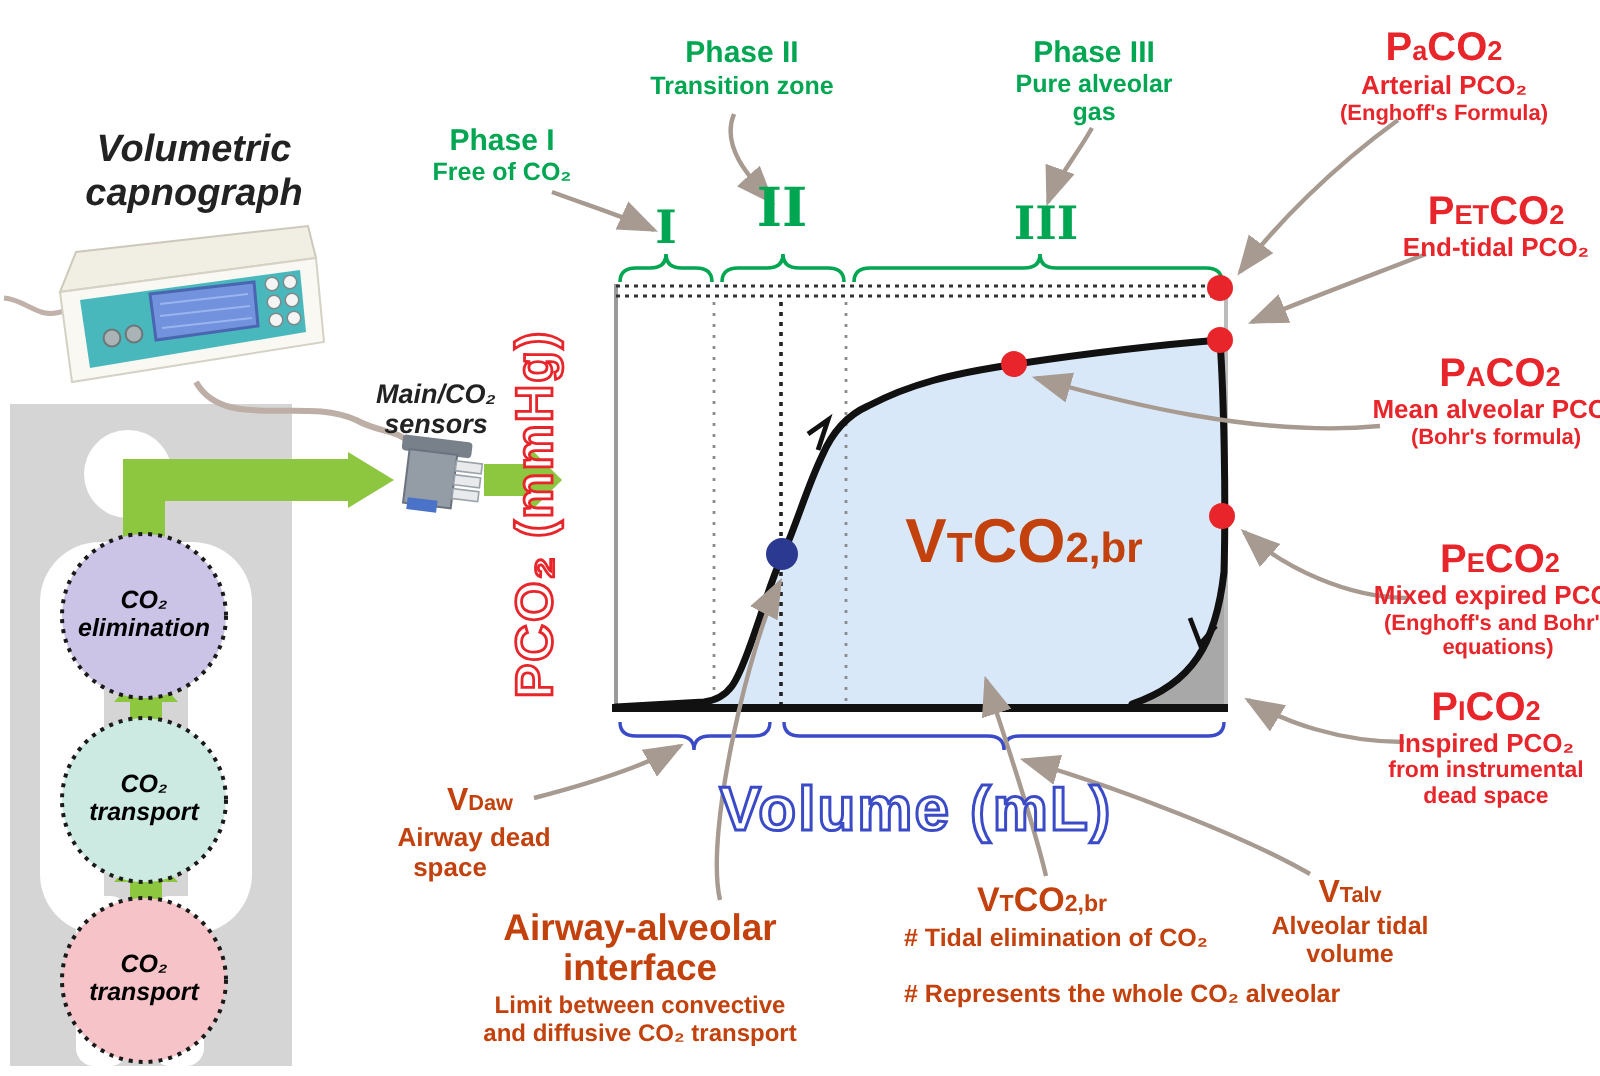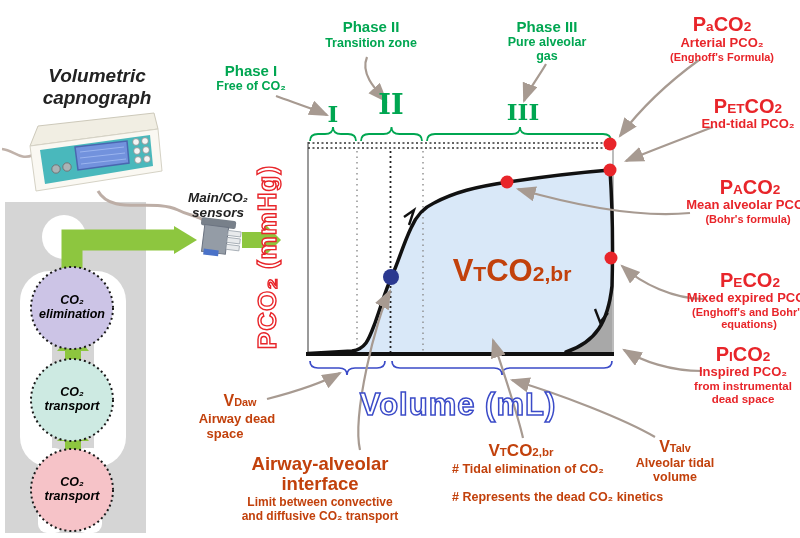--- a/index.html
+++ b/index.html
@@ -199,19 +199,19 @@
   <div class="lbl navy" style="left:237px;top:419px;font-size:13px;">Airway dead</div>
   <div class="lbl navy" style="left:225px;top:434px;font-size:13px;">space</div>
 
   <div class="lbl navy" style="left:320px;top:464px;font-size:18.5px;">Airway-alveolar</div>
   <div class="lbl navy" style="left:320px;top:484px;font-size:18.5px;">interface</div>
   <div class="lbl navy" style="left:320px;top:503px;font-size:12px;">Limit between convective</div>
   <div class="lbl navy" style="left:320px;top:517px;font-size:12px;">and diffusive CO₂ transport</div>
 
   <div class="lbl navy" style="left:521px;top:451px;font-size:17px;"><span>V</span><span class="sm">T</span><span>CO</span><span class="s2">2,br</span></div>
   <div class="lblL navy" style="left:452px;top:469px;font-size:12.5px;"># Tidal elimination of CO₂</div>
-  <div class="lblL navy" style="left:452px;top:497px;font-size:12.5px;"># Represents the dead CO₂ kinetics</div>
+  <div class="lblL navy" style="left:452px;top:497px;font-size:12.5px;"># Represents the whole CO₂ alveolar</div>
 
   <div class="lbl navy" style="left:675px;top:447px;font-size:16px;"><span>V</span><span class="sm">Talv</span></div>
   <div class="lbl navy" style="left:675px;top:464px;font-size:12.5px;">Alveolar tidal</div>
   <div class="lbl navy" style="left:675px;top:478px;font-size:12.5px;">volume</div>
 
 </div>
 
 </body></html>

